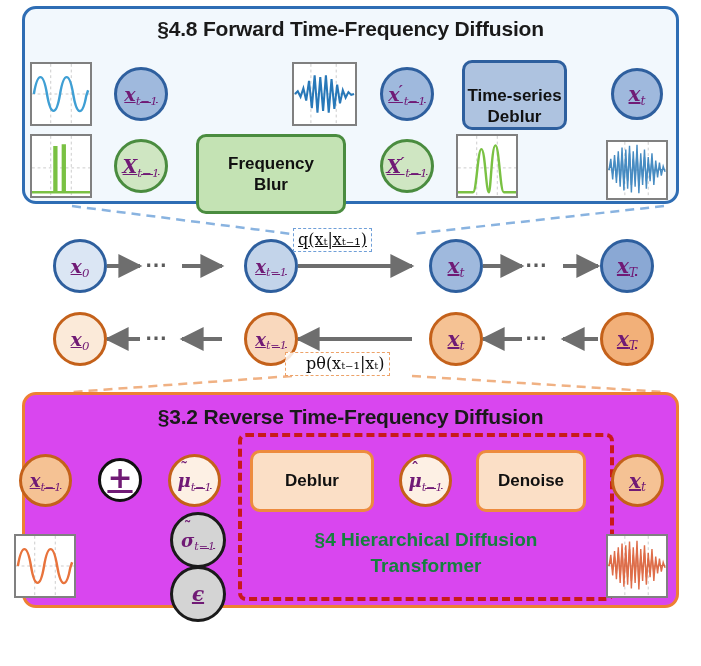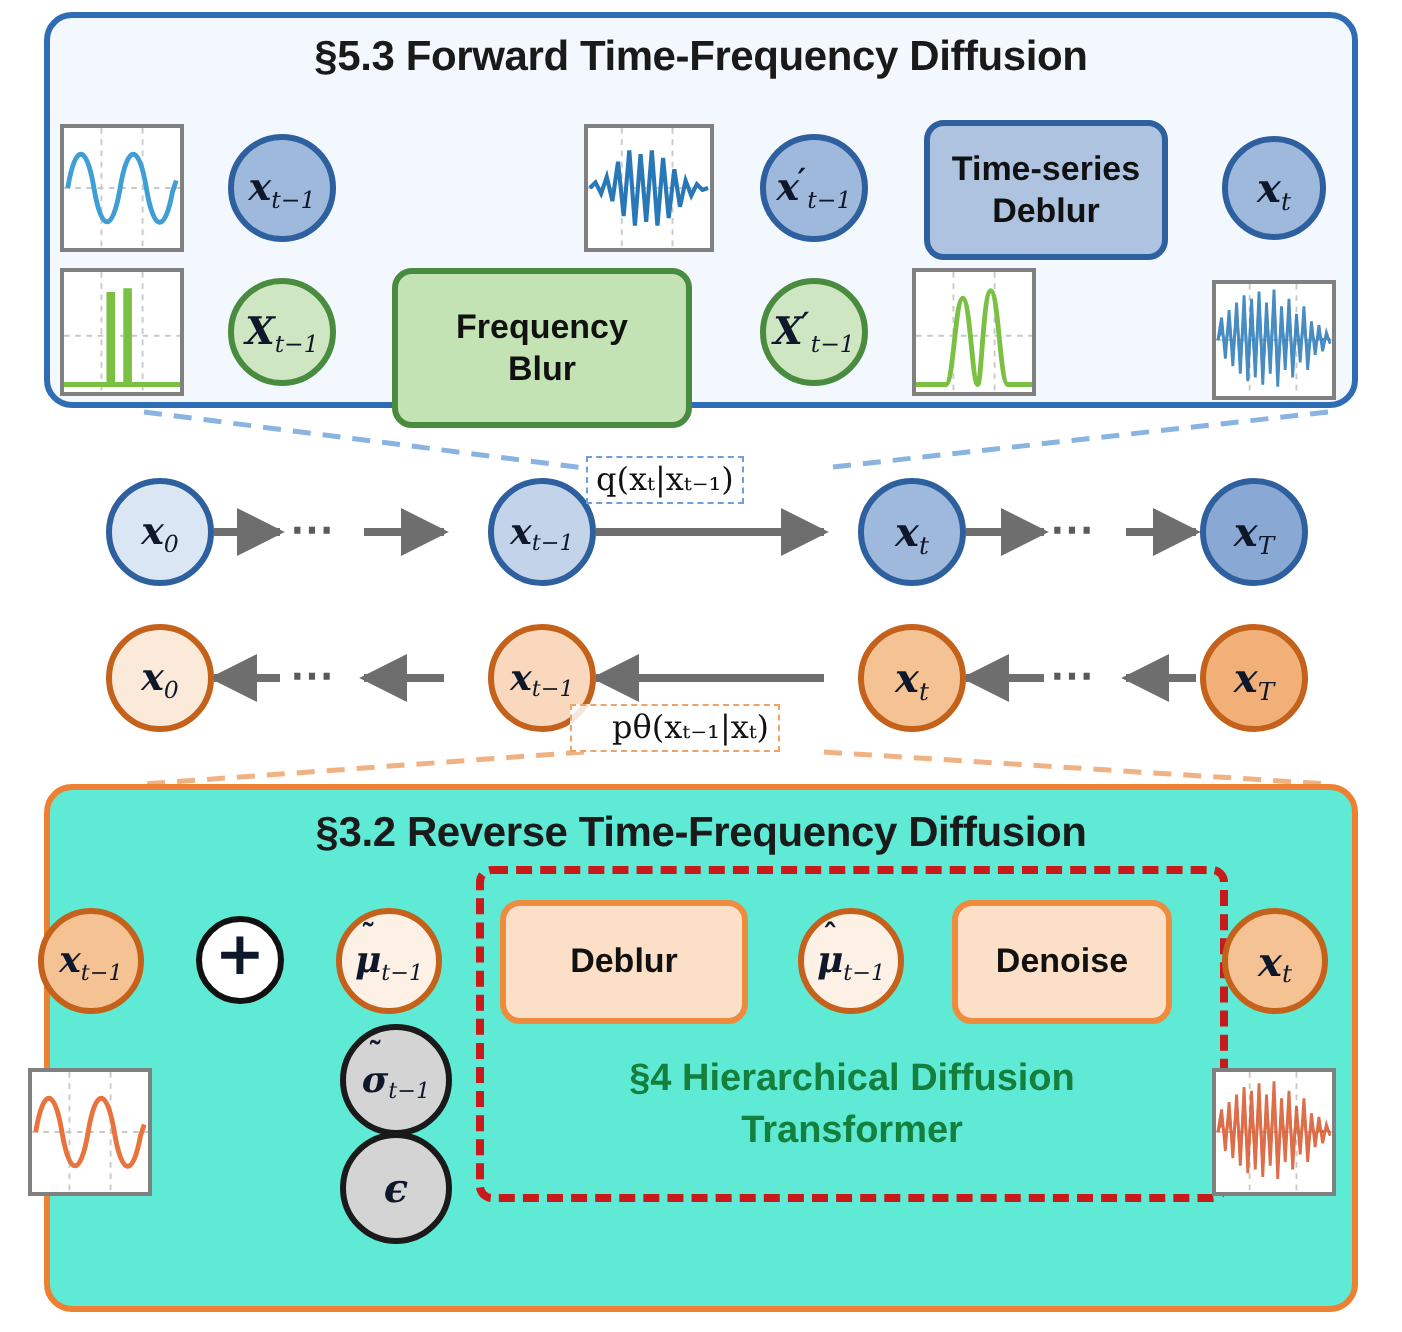--- a/index.html
+++ b/index.html
@@ -18,22 +18,22 @@
   .panel {
     position: absolute;
     border-radius: 14px;
   }
   #forward-panel {
     left: 22px; top: 6px; width: 657px; height: 198px;
     background: #f2f8fd;
     border: 3px solid #2e6db4;
   }
   #reverse-panel {
-    left: 22px; top: 392px; width: 657px; height: 264px;
-    background: #5eead4;
+    left: 22px; top: 392px; width: 657px; height: 216px;
+    background: #d946ef;
     border: 3px solid #ed8033;
   }
   .panel-title {
     position: absolute;
     left: 0; right: 0; top: 8px;
     text-align: center;
     font-size: 21px;
     font-weight: bold;
     color: #1a1a1a;
     letter-spacing: -0.2px;
@@ -55,22 +55,23 @@
     color: #15803d;
   }
 
   
   .node {
     position: absolute;
     border-radius: 50%;
     display: flex; align-items: center; justify-content: center;
     font-family: "DejaVu Serif", serif;
     font-weight: bold;
-    color: #0f172a;
+    color: #701a75;
     white-space: nowrap;
+    text-decoration: underline;
   }
   .node.blue  { border: 3px solid #2e5f9e; background: #9fb9dd; }
   .node.blue-l1 { background: #dbe6f4; }
   .node.blue-l2 { background: #c3d4ea; }
   .node.blue-l3 { background: #9fb9dd; }
   .node.blue-l4 { background: #8aa8d4; }
   .node.green { border: 3px solid #4a8c3f; background: #cfe6c2; }
   .node.orange{ border: 3px solid #c4611a; background: #f5c294; }
   .node.or-l1 { background: #fbead9; }
   .node.or-l2 { background: #f9d8bd; }
@@ -210,21 +211,21 @@
 
     <line x1="637" y1="508" x2="637" y2="534" stroke="#9a9a9a" stroke-width="2" stroke-dasharray="4,3"></line>
 
     <path d="M117,566 L117,503" stroke="#111" stroke-width="5" fill="none" marker-end="url(#ahBlack)"></path>
     <path d="M117,566 L145,566 L145,540 L172,540" stroke="#111" stroke-width="5" fill="none" stroke-linecap="square"></path>
     <path d="M145,566 L145,594 L172,594" stroke="#111" stroke-width="5" fill="none" stroke-linecap="square"></path>
     <circle cx="145" cy="566" r="5" fill="#111"></circle>
   </svg>
 
   <div id="forward-panel" class="panel">
-    <div class="panel-title">§5.3 Forward Time-Frequency Diffusion</div>
+    <div class="panel-title">§4.8 Forward Time-Frequency Diffusion</div>
   </div>
 
   <div class="thumb" style="left:30px; top:62px; width:62px; height:64px;">
     <svg viewBox="0 0 62 64" preserveAspectRatio="none">
       <line x1="20" y1="0" x2="20" y2="64" stroke="#c9c9c9" stroke-width="1" stroke-dasharray="3,3"></line>
       <line x1="42" y1="0" x2="42" y2="64" stroke="#c9c9c9" stroke-width="1" stroke-dasharray="3,3"></line>
       <line x1="0" y1="32" x2="62" y2="32" stroke="#c9c9c9" stroke-width="1" stroke-dasharray="3,3"></line>
       <path d="M2,32 C6,8 12,8 16,32 C20,56 26,56 30,32 C34,8 40,8 44,32 C48,56 54,56 58,34 L60,28" fill="none" stroke="#3f9fd4" stroke-width="2.6"></path>
     </svg>
   </div>
@@ -289,21 +290,21 @@
   </div>
 
   <div class="node green" style="left:380px; top:139px; width:54px; height:54px; font-size:19px;">
     <span class="mvar">X<span class="mprime">′</span><span class="msub">t−1</span></span>
   </div>
 
   <div class="node blue" style="left:380px; top:67px; width:54px; height:54px; font-size:19px;">
     <span class="mvar">x<span class="mprime">′</span><span class="msub">t−1</span></span>
   </div>
 
-  <div class="pbox blue" style="left:462px; top:60px; width:122px; height:70px;">
+  <div class="pbox blue" style="left:462px; top:60px; width:105px; height:70px;align-items:flex-end;">
     <span>
       <span>Time-series</span><br>
       <span>Deblur</span>
     </span>
   </div>
 
   <div class="node blue" style="left:611px; top:68px; width:52px; height:52px; font-size:20px;">
     <span class="mvar">x<span class="msub">t</span></span>
   </div>
 
@@ -315,21 +316,21 @@
     <span class="mvar">x<span class="msub">t−1</span></span>
   </div>
   <div class="node blue blue-l3" style="left:429px; top:239px; width:54px; height:54px; font-size:20px;">
     <span class="mvar">x<span class="msub">t</span></span>
   </div>
   <div class="abs" style="left:525px; top:252px; font-size:22px; font-weight:bold; color:#5a5a5a; letter-spacing:1px;">⋯</div>
   <div class="node blue blue-l4" style="left:600px; top:239px; width:54px; height:54px; font-size:20px;">
     <span class="mvar">x<span class="msub">T</span></span>
   </div>
 
-  <div id="q-formula" class="formula" style="left:293px; top:228px;">
+  <div id="q-formula" class="formula" style="left:293px; top:228px;text-decoration:underline;">
     <span>q(xₜ|xₜ₋₁)</span>
   </div>
 
   <div class="node orange or-l1" style="left:53px; top:312px; width:54px; height:54px; font-size:19px;">
     <span class="mvar">x<span class="msub">0</span></span>
   </div>
   <div class="abs" style="left:145px; top:325px; font-size:22px; font-weight:bold; color:#5a5a5a; letter-spacing:1px;">⋯</div>
   <div class="node orange or-l2" style="left:244px; top:312px; width:54px; height:54px; font-size:18px;">
     <span class="mvar">x<span class="msub">t−1</span></span>
   </div>

